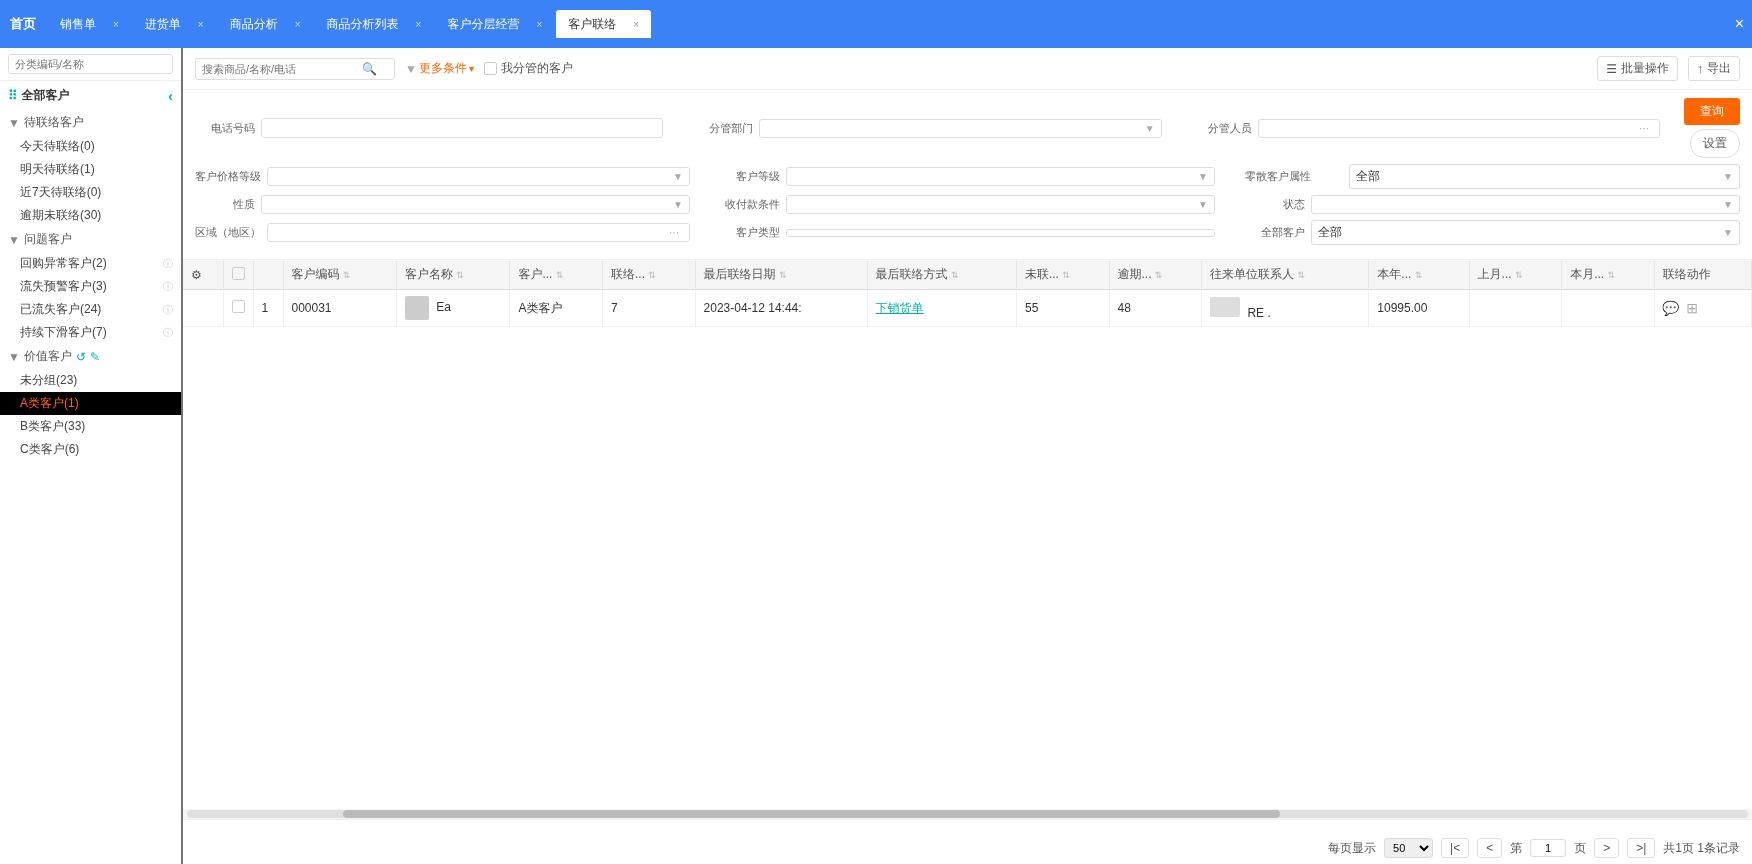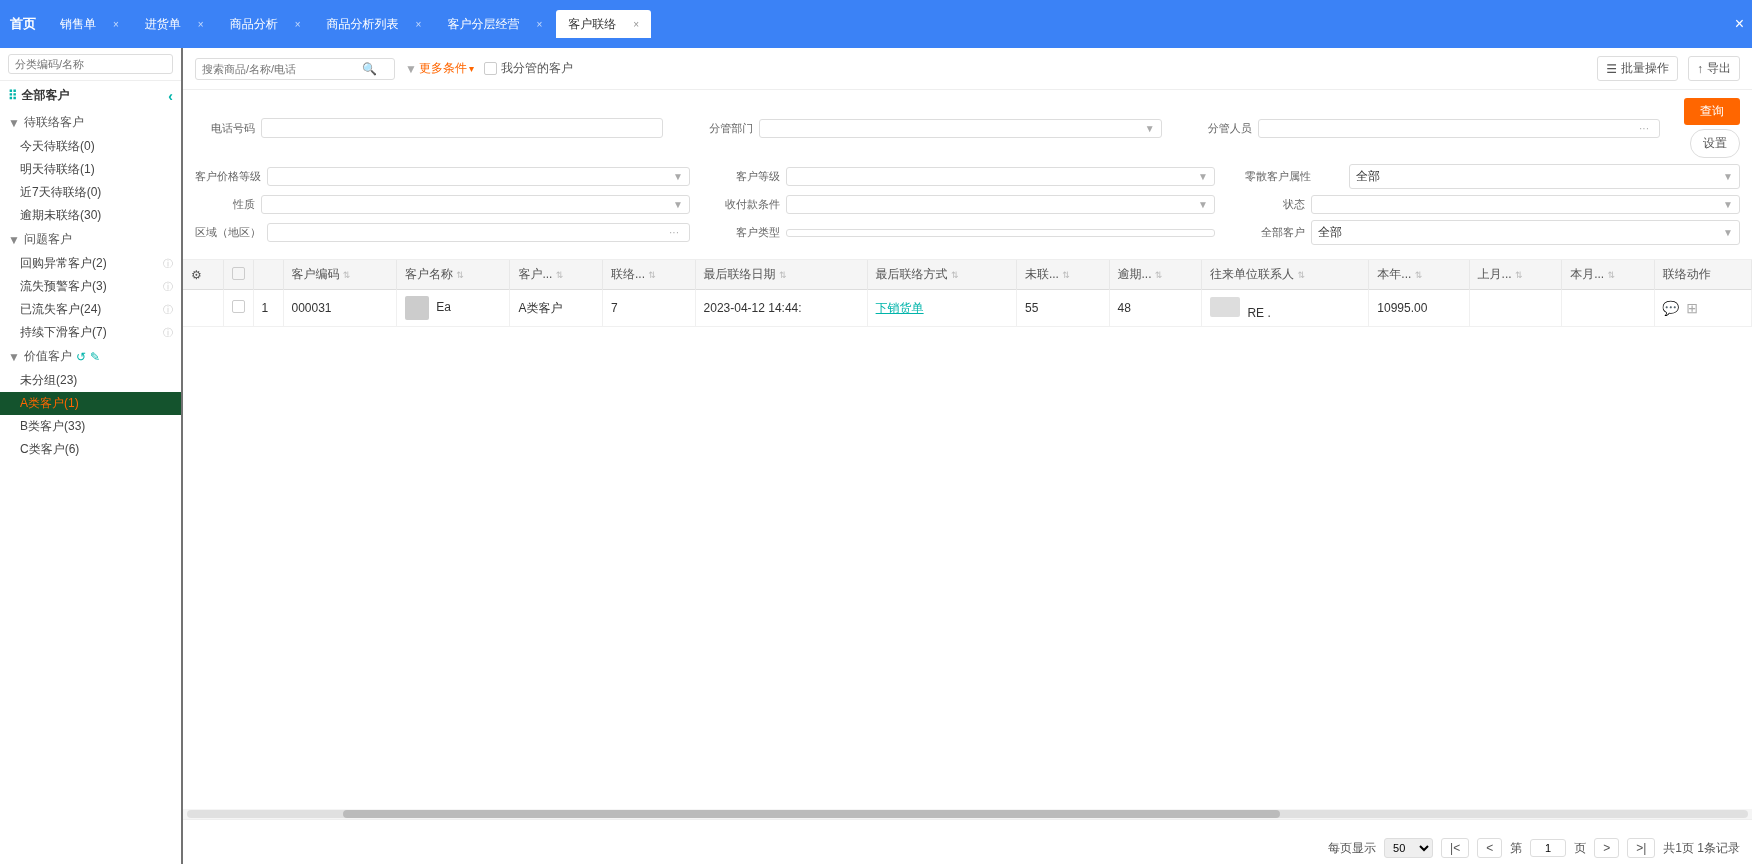--- a/index.html
+++ b/index.html
@@ -84,21 +84,21 @@
     .sidebar-section .arrow { margin-right: 4px; color: #888; }
     .sidebar-item {
       padding: 3px 8px 3px 20px;
       font-size: 11px;
       color: #444;
       cursor: pointer;
       display: flex;
       align-items: center;
       justify-content: space-between;
     }
-    .sidebar-item.active { background: #14532d; color: #ff6600; }
+    .sidebar-item.active { background: #000000; color: #ff6600; }
     .sidebar-item .info-icon { color: #ccc; font-size: 10px; }
 
     
     .content-area {
       flex: 1;
       display: flex;
       flex-direction: column;
       overflow: hidden;
     }
 

